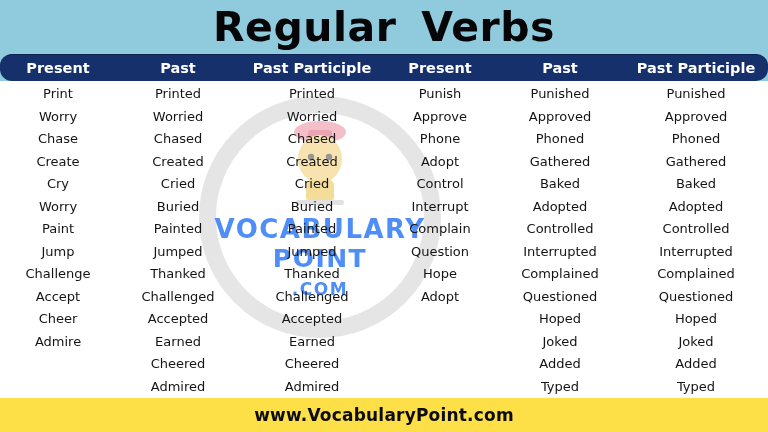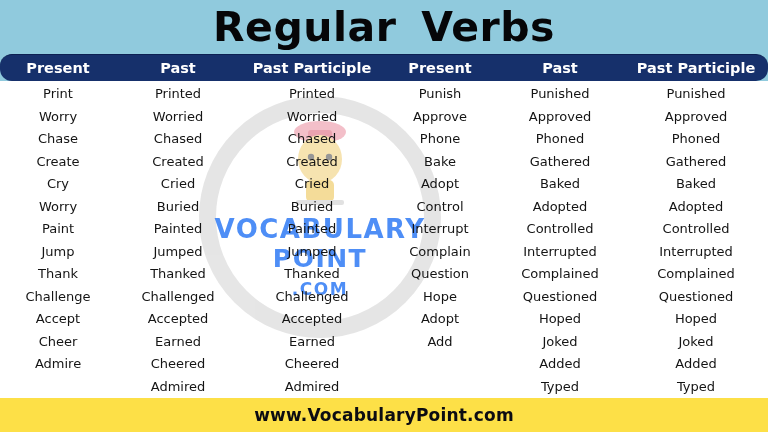--- a/index.html
+++ b/index.html
@@ -216,21 +216,20 @@
     <div class="grid">
       <div class="col c-p1">
           <div class="cell">Print</div>
           <div class="cell">Worry</div>
           <div class="cell">Chase</div>
           <div class="cell">Create</div>
           <div class="cell">Cry</div>
           <div class="cell">Worry</div>
           <div class="cell">Paint</div>
           <div class="cell">Jump</div>
-          <div class="cell">Thank</div>
           <div class="cell">Challenge</div>
           <div class="cell">Accept</div>
           <div class="cell">Cheer</div>
           <div class="cell">Admire</div>
         </div>
       <div class="col c-pa1">
           <div class="cell">Printed</div>
           <div class="cell">Worried</div>
           <div class="cell">Chased</div>
           <div class="cell">Created</div>
@@ -258,29 +257,27 @@
           <div class="cell">Challenged</div>
           <div class="cell">Accepted</div>
           <div class="cell">Earned</div>
           <div class="cell">Cheered</div>
           <div class="cell">Admired</div>
         </div>
       <div class="col c-p2">
           <div class="cell">Punish</div>
           <div class="cell">Approve</div>
           <div class="cell">Phone</div>
-          <div class="cell">Bake</div>
           <div class="cell">Adopt</div>
           <div class="cell">Control</div>
           <div class="cell">Interrupt</div>
           <div class="cell">Complain</div>
           <div class="cell">Question</div>
           <div class="cell">Hope</div>
           <div class="cell">Adopt</div>
-          <div class="cell">Add</div>
         </div>
       <div class="col c-pa2">
           <div class="cell">Punished</div>
           <div class="cell">Approved</div>
           <div class="cell">Phoned</div>
           <div class="cell">Gathered</div>
           <div class="cell">Baked</div>
           <div class="cell">Adopted</div>
           <div class="cell">Controlled</div>
           <div class="cell">Interrupted</div>

